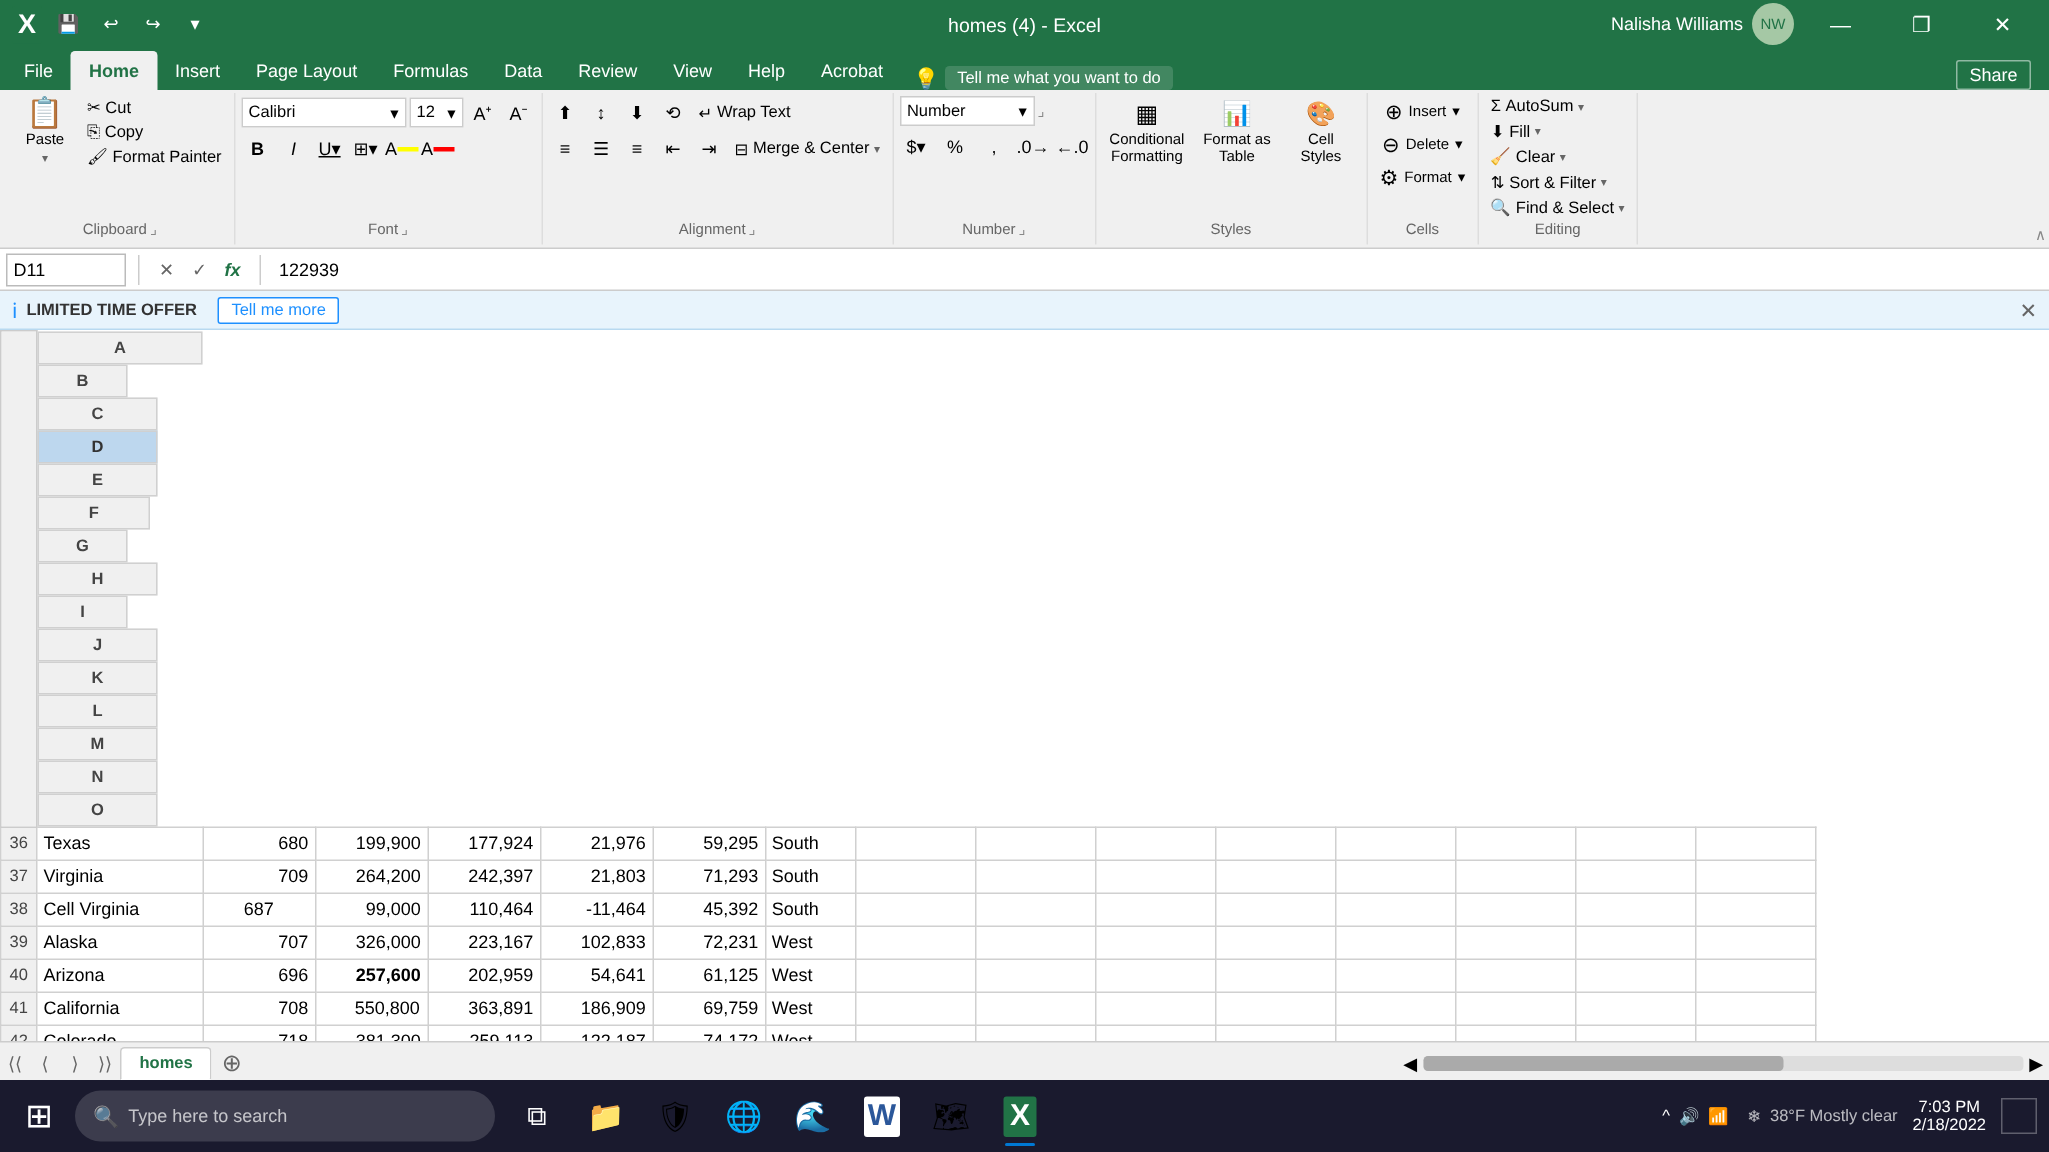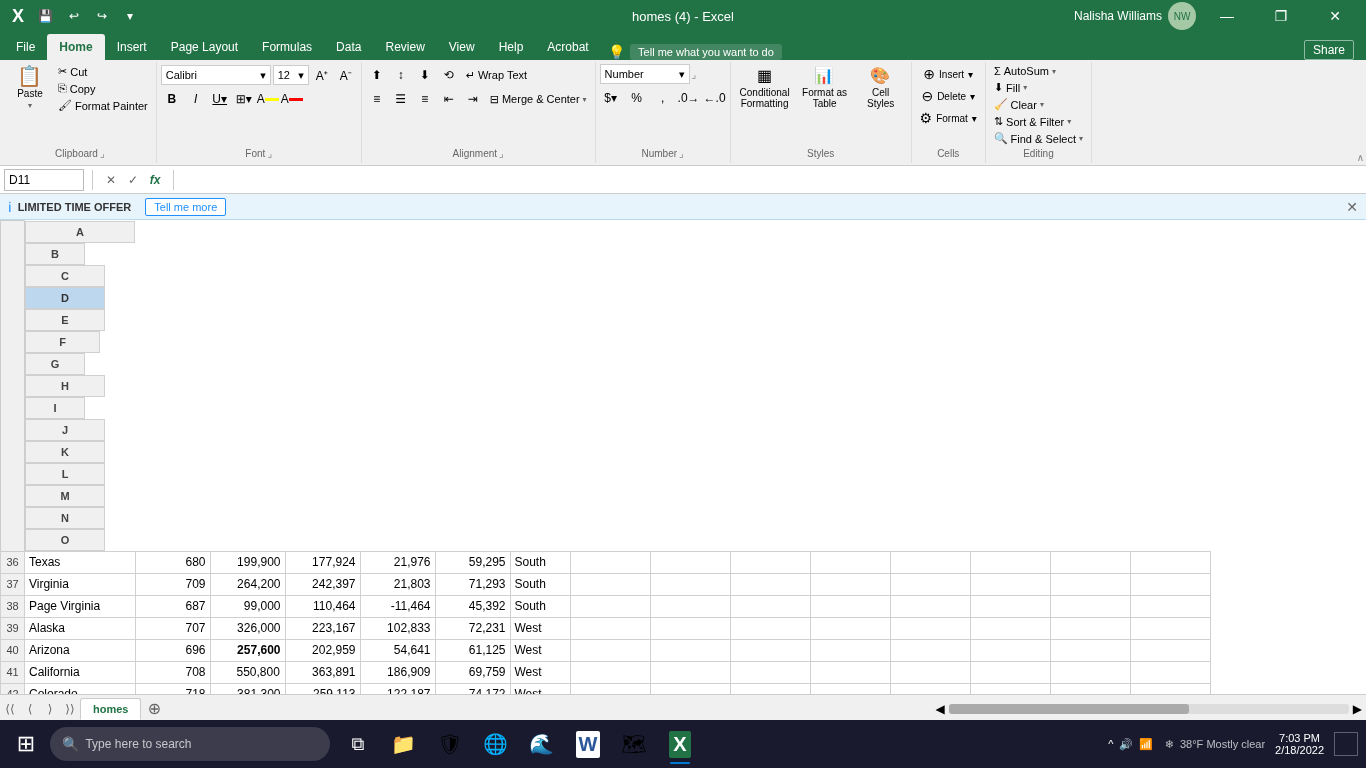--- a/index.html
+++ b/index.html
@@ -516,20 +516,21 @@
 
 <div class="formula-bar">
   <div class="cell-ref-box">D11</div>
   <div class="formula-divider"></div>
   <div class="formula-icons">
     <span class="formula-icon-btn">✕</span>
     <span class="formula-icon-btn">✓</span>
     <span class="formula-icon-btn" style="font-style:italic; color:#217346; font-weight:bold;">fx</span>
   </div>
   <div class="formula-divider"></div>
+  <input class="formula-input" value="122939" readonly="" style="">
 </div>
 
 <div class="offer-banner">
   <span class="banner-icon">ℹ</span>
   <span style="font-weight:bold; font-size:11px;">LIMITED TIME OFFER</span>
   <button class="banner-btn">Tell me more</button>
   <span class="banner-close">✕</span>
 </div>
 
 <div class="spreadsheet-container" style="height: calc(768px - 32px - 28px - 80px - 28px - 26px - 28px - 24px - 48px); overflow:hidden;">
@@ -587,22 +588,22 @@
             <td style="min-width: 80px;"></td>
             <td style="min-width: 80px;"></td>
             <td style="min-width: 80px;"></td>
             <td style="min-width: 80px;"></td>
             <td style="min-width: 80px;"></td>
             <td style="min-width: 80px;"></td>
             <td style="min-width: 80px;"></td>
           </tr>
           <tr>
             <td class="row-num">38</td>
-            <td style="text-align: left; min-width: 110px;">Page Virginia</td>
-            <td style="text-align: right; min-width: 75px;">687</td>
+            <td style="text-align: left; min-width: 110px;">Cell Virginia</td>
+            <td style="text-align: center; min-width: 75px;">687</td>
             <td style="text-align: right; min-width: 75px;">99,000</td>
             <td style="text-align: right; min-width: 75px;">110,464</td>
             <td style="text-align: right; min-width: 75px;">-11,464</td>
             <td style="text-align: right; min-width: 75px;">45,392</td>
             <td style="text-align: left; min-width: 60px;">South</td>
             <td style="min-width: 80px;"></td>
             <td style="min-width: 80px;"></td>
             <td style="min-width: 80px;"></td>
             <td style="min-width: 80px;"></td>
             <td style="min-width: 80px;"></td>

